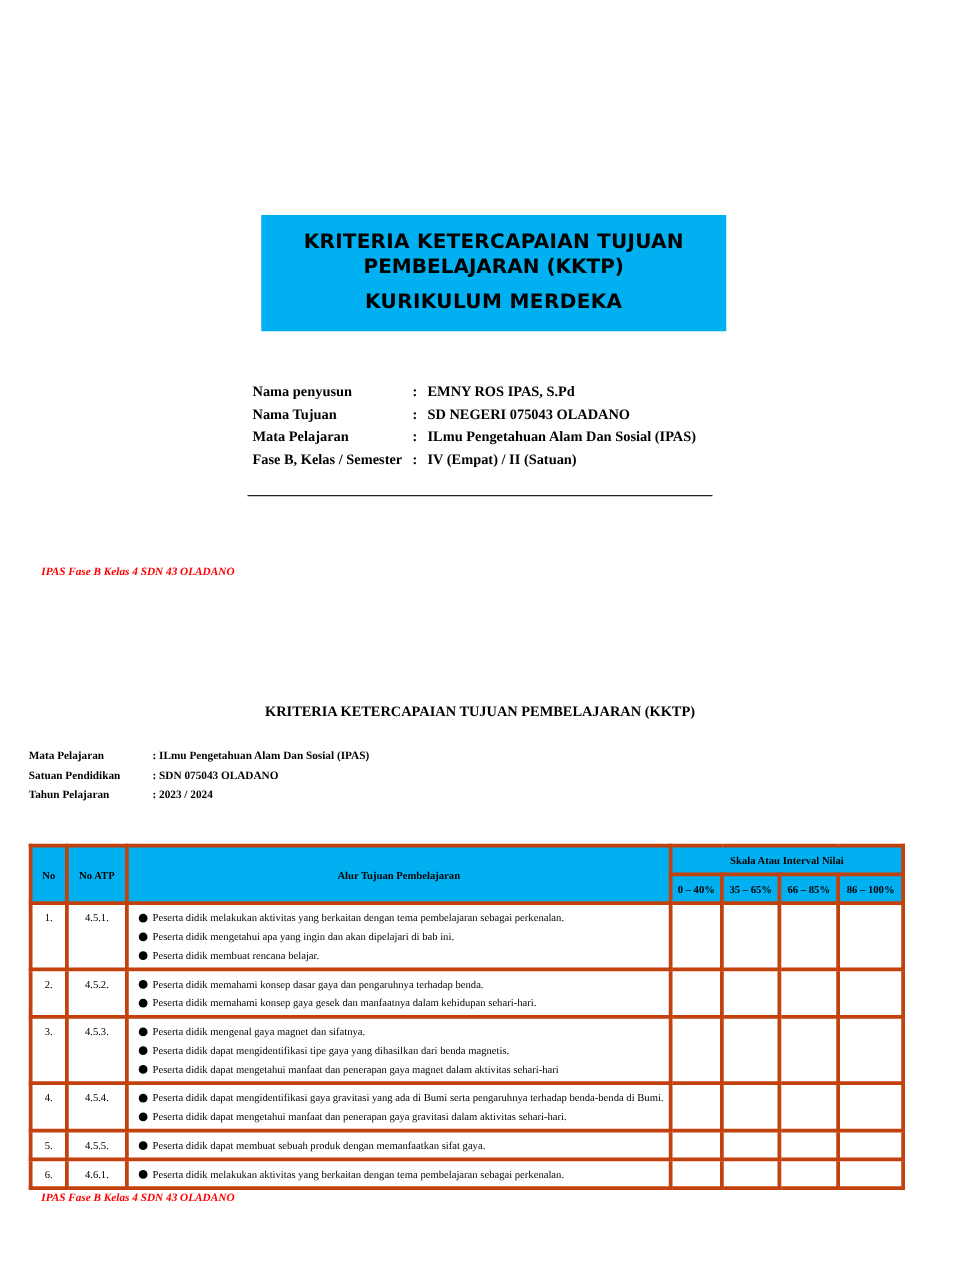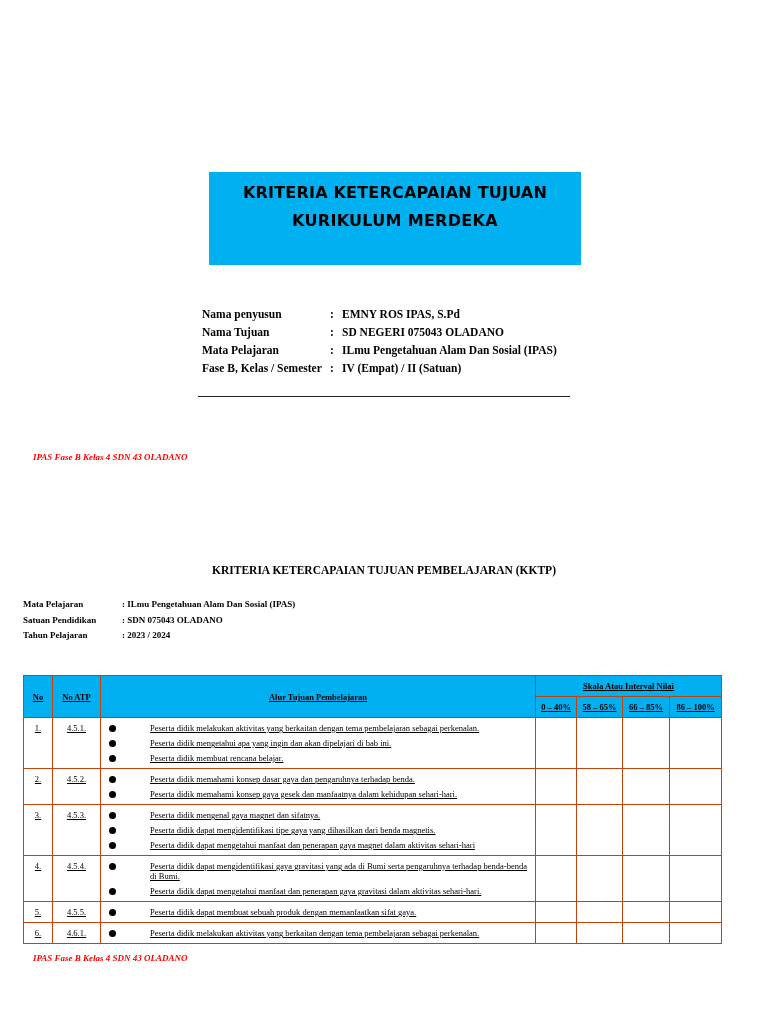--- a/index.html
+++ b/index.html
@@ -24,36 +24,37 @@
   .doc-title { position: absolute; left: 0; width: 768px; top: 564px; text-align: center; font-size: 11.5px; font-weight: bold; }
 
   .meta { position: absolute; left: 23px; top: 597px; font-size: 9px; font-weight: bold; }
   .meta .row { height: 15.5px; line-height: 15.5px; white-space: nowrap; }
   .meta .lbl { display: inline-block; width: 99px; }
 
   table.kktp {
     position: absolute; left: 23px; top: 675px; width: 698px;
     border-collapse: collapse; font-size: 8.5px; table-layout: fixed;
   }
-  table.kktp th, table.kktp td { border: 1px solid #c2410c; padding: 0; text-decoration: underline; }
+  table.kktp th, table.kktp td { border: 3px solid #c2410c; padding: 0; }
   table.kktp th { background: #00b0f0; font-weight: bold; text-align: center; vertical-align: middle; }
   table.kktp tr.h1 th { height: 20px; }
   table.kktp tr.h2 th { height: 20px; }
   table.kktp td.no, table.kktp td.atp { text-align: center; vertical-align: top; padding-top: 5px; }
   table.kktp td.desc { vertical-align: top; padding: 3px 4px 3px 8px; }
   table.kktp td.score { background: #fff; }
-  .bul { display: flex; align-items: flex-start; line-height: 10px; margin: 2px 0 5px 0; gap: 30px; }
+  .bul { display: flex; align-items: flex-start; line-height: 10px; margin: 2px 0 5px 0; }
   .bul:last-child { margin-bottom: 2px; }
   .bul .dot { width: 7px; height: 7px; border-radius: 50%; background: #000; flex: 0 0 7px; margin-top: 1.5px; margin-right: 4px; }
 </style>
 </head>
 <body>
 
 <div class="cover-banner">
   <div class="t1">KRITERIA KETERCAPAIAN TUJUAN</div>
+  <div style="font-size:16px;line-height:20px;">PEMBELAJARAN (KKTP)</div>
   <div class="t2">KURIKULUM MERDEKA</div>
 </div>
 
 <div class="cover-info">
   <div class="row">
     <span class="lbl">Nama penyusun</span><span class="sep">:</span><span>EMNY ROS IPAS, S.Pd</span>
   </div>
   <div class="row">
     <span class="lbl">Nama Tujuan</span><span class="sep">:</span><span>SD NEGERI 075043 OLADANO</span>
   </div>
@@ -88,21 +89,21 @@
   </colgroup>
   <tbody>
       <tr class="h1">
     <th rowspan="2">No</th>
     <th rowspan="2">No ATP</th>
     <th rowspan="2">Alur Tujuan Pembelajaran</th>
     <th colspan="4">Skala Atau Interval Nilai</th>
   </tr>
   <tr class="h2">
     <th>0 – 40%</th>
-    <th>58 – 65%</th>
+    <th>35 – 65%</th>
     <th>66 – 85%</th>
     <th>86 – 100%</th>
   </tr>
 
   <tr>
     <td class="no">1.</td>
     <td class="atp">4.5.1.</td>
     <td class="desc">
       <div class="bul">
             <span class="dot"></span>

